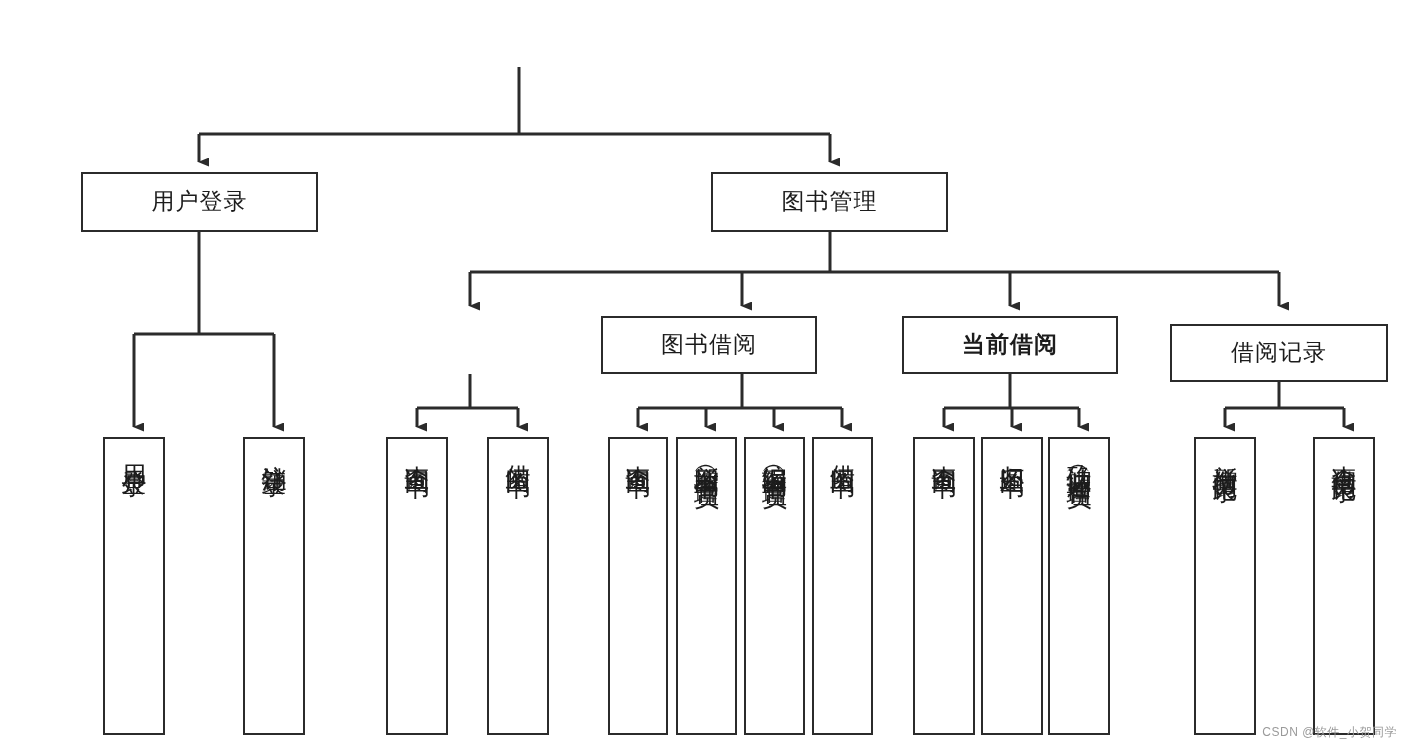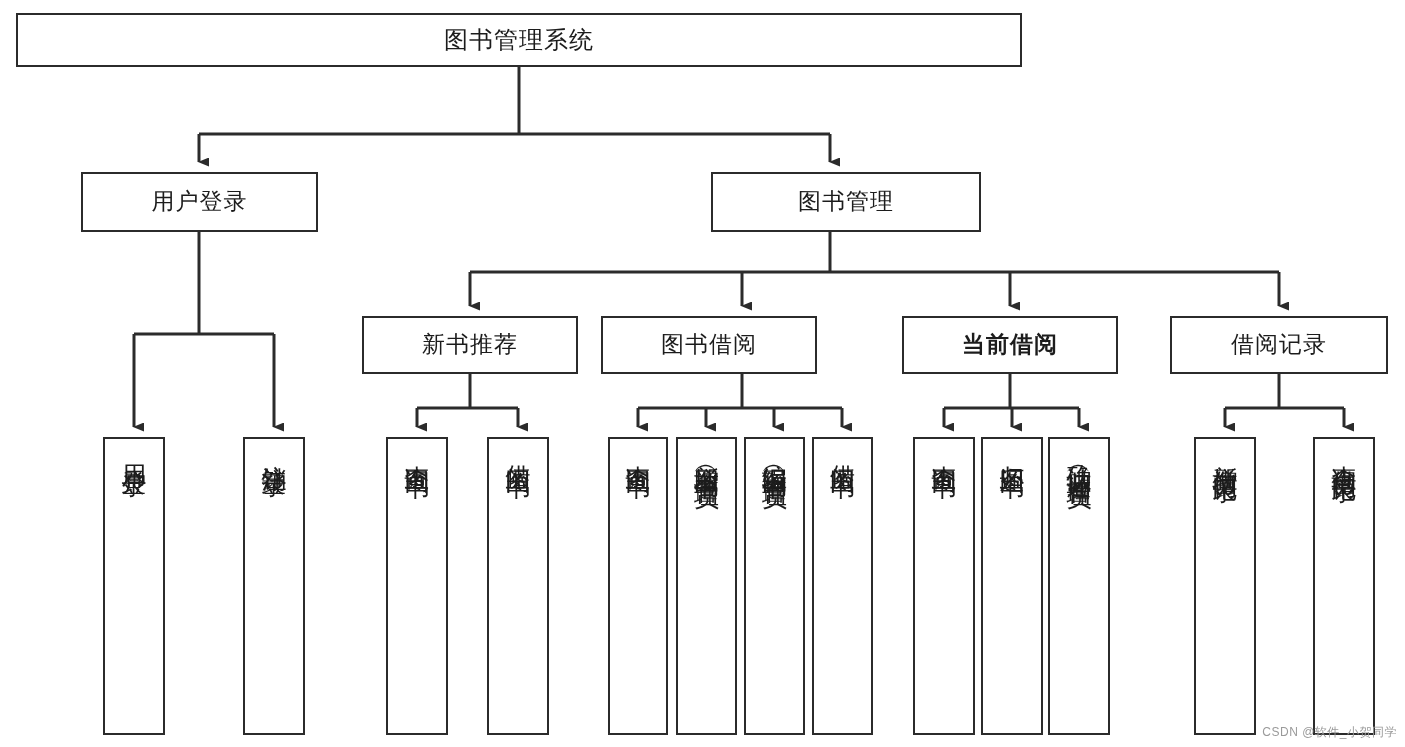--- a/index.html
+++ b/index.html
@@ -117,41 +117,35 @@
       <path d="M1012,408 L1012,427" marker-end="url(#arrowhead)"></path>
       <path d="M1079,408 L1079,427" marker-end="url(#arrowhead)"></path>
 
       <path d="M1279,374 L1279,408"></path>
       <path d="M1225,408 L1344,408"></path>
       <path d="M1225,408 L1225,427" marker-end="url(#arrowhead)"></path>
       <path d="M1344,408 L1344,427" marker-end="url(#arrowhead)"></path>
     </g>
   </svg>
 
-  <div class="node horizontal" id="root-node" style="left: 16px; top: 13px; width: 1006px; height: 54px;">
-    <span class="label">图书管理系统</span>
-  </div>
 
   <div class="node horizontal" id="n-l2-0" style="left: 81px; top: 172px; width: 237px; height: 60px;">
     <span class="label">用户登录</span>
   </div>
-  <div class="node horizontal" id="n-l2-1" style="left: 711px; top: 172px; width: 270px; height: 60px;">
+  <div class="node horizontal" id="n-l2-1" style="left: 711px; top: 172px; width: 237px; height: 60px;">
     <span class="label">图书管理</span>
   </div>
 
-  <div class="node horizontal" id="n-l3-0" style="left: 362px; top: 316px; width: 216px; height: 58px;">
-    <span class="label">新书推荐</span>
-  </div>
   <div class="node horizontal" id="n-l3-1" style="left: 601px; top: 316px; width: 216px; height: 58px;">
     <span class="label">图书借阅</span>
   </div>
   <div class="node horizontal" id="n-l3-2" style="left: 902px; top: 316px; width: 216px; height: 58px; font-weight: bold;">
     <span class="label">当前借阅</span>
   </div>
-  <div class="node horizontal" id="n-l3-3" style="left: 1170px; top: 316px; width: 218px; height: 58px;">
+  <div class="node horizontal" id="n-l3-3" style="left: 1170px; top: 324px; width: 218px; height: 58px;">
     <span class="label">借阅记录</span>
   </div>
 
   <div class="node vertical" id="n-lf-0" style="left: 103px; top: 437px; width: 62px; height: 298px;">
     <span class="label">用户登录</span>
   </div>
   <div class="node vertical" id="n-lf-1" style="left: 243px; top: 437px; width: 62px; height: 298px;">
     <span class="label">注销登录</span>
   </div>
   <div class="node vertical" id="n-lf-2" style="left: 386px; top: 437px; width: 62px; height: 298px;">

